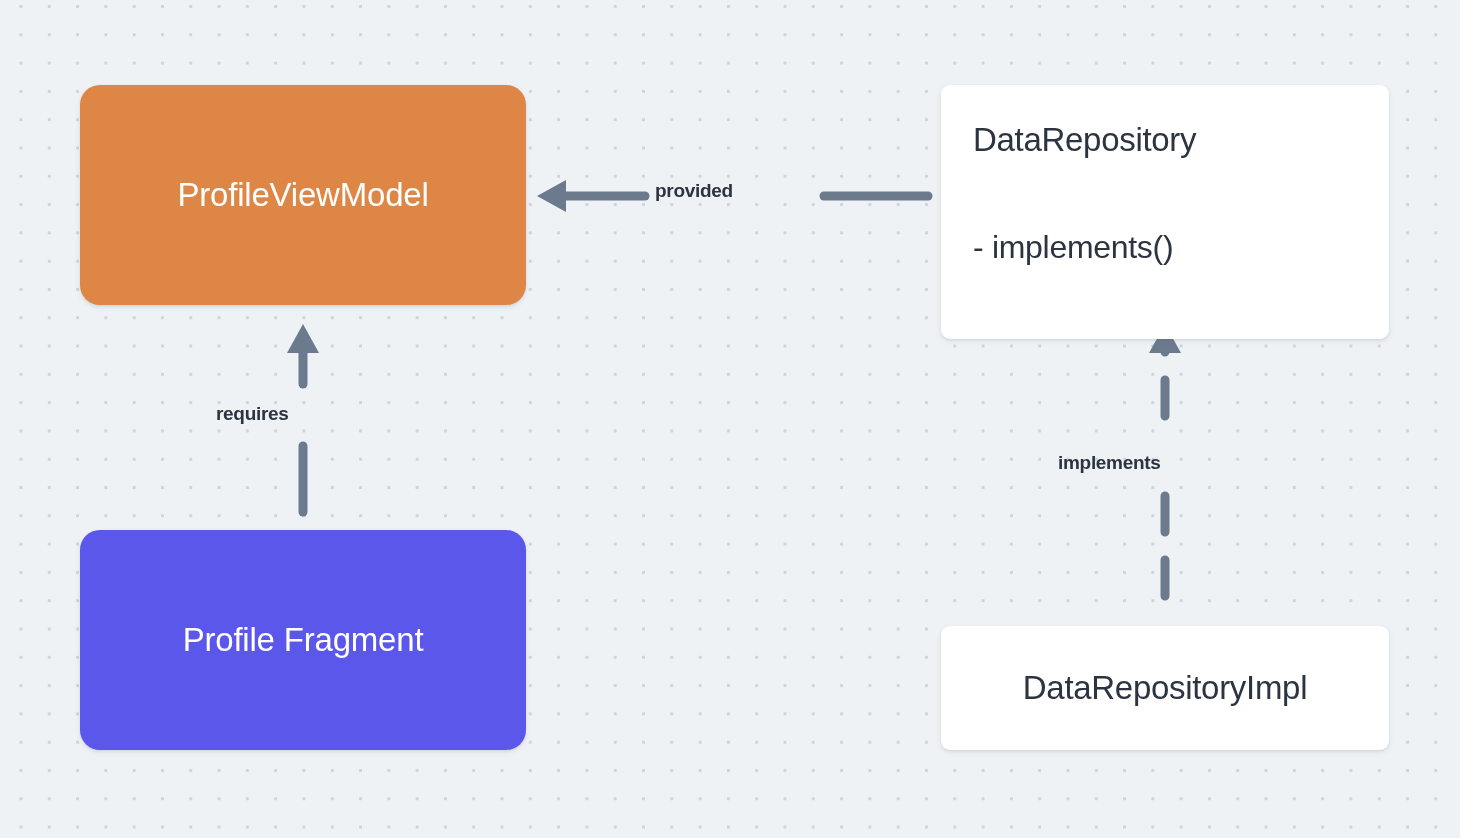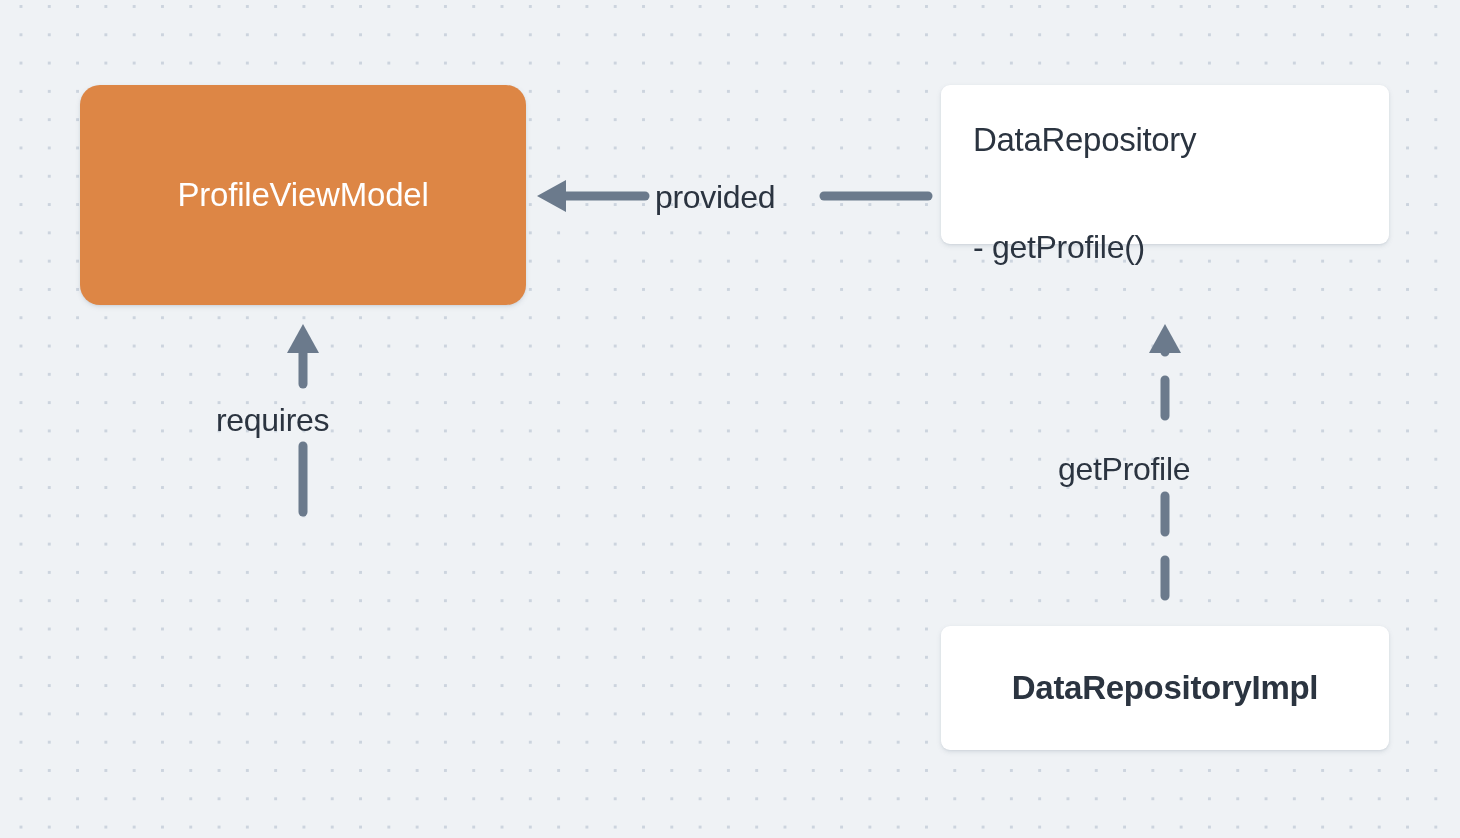--- a/index.html
+++ b/index.html
@@ -68,40 +68,40 @@
     margin-top: 73px;
     white-space: nowrap;
   }
   .node.plain.center {
     align-items: center;
     justify-content: center;
   }
   .node.plain.center .node-title {
     color: #2b3440;
     font-size: 33px;
-    font-weight: 700;
+    font-weight: 400;
     letter-spacing: -0.3px;
     white-space: nowrap;
   }
 
   .edge-svg {
     position: absolute;
     left: 0;
     top: 0;
     width: 1460px;
     height: 838px;
     pointer-events: none;
     overflow: visible;
   }
 
   .edge-label {
     position: absolute;
     color: #2b3440;
-    font-size: 32px;
-    font-weight: 400;
+    font-size: 19px;
+    font-weight: 700;
     letter-spacing: -0.3px;
     white-space: nowrap;
     line-height: 1;
   }
 </style>
 </head>
 <body>
 
 <div id="canvas">
 
@@ -123,29 +123,32 @@
       <line x1="1165" y1="416" x2="1165" y2="348" stroke="#6b7a8c" stroke-width="9" stroke-linecap="round" stroke-dasharray="36 28"></line>
       <polygon points="1165,324 1149,353 1181,353" fill="#6b7a8c"></polygon>
       <line x1="1165" y1="496" x2="1165" y2="612" stroke="#6b7a8c" stroke-width="9" stroke-linecap="round" stroke-dasharray="36 28"></line>
     </g>
   </svg>
 
   <div class="edge-label" style="left:655px; top:181px;">provided</div>
 
   <div class="edge-label" style="left:216px; top:404px;">requires</div>
 
-  <div class="edge-label" style="left:1058px; top:453px;">getProfile</div>
+  <div class="edge-label" style="left:1058px; top:453px;">implements</div>
 
   <div class="node filled" style="left:80px; top:85px; width:446px; height:220px; background:#dd8645;">
     <div class="node-title">ProfileViewModel</div>
   </div>
 
-  <div class="node plain left" style="left:941px; top:85px; width:448px; height:159px;">
+  <div class="node plain left" style="left:941px; top:85px; width:448px; height:254px;">
     <div class="node-title">DataRepository</div>
-    <div class="node-member">- getProfile()</div>
+    <div class="node-member">- implements()</div>
   </div>
 
+  <div class="node filled" style="left:80px; top:530px; width:446px; height:220px; background:#5b57eb;">
+    <div class="node-title">Profile Fragment</div>
+  </div>
 
   <div class="node plain center" style="left:941px; top:626px; width:448px; height:124px;">
     <div class="node-title">DataRepositoryImpl</div>
   </div>
 
 </div>
 
 </body></html>

